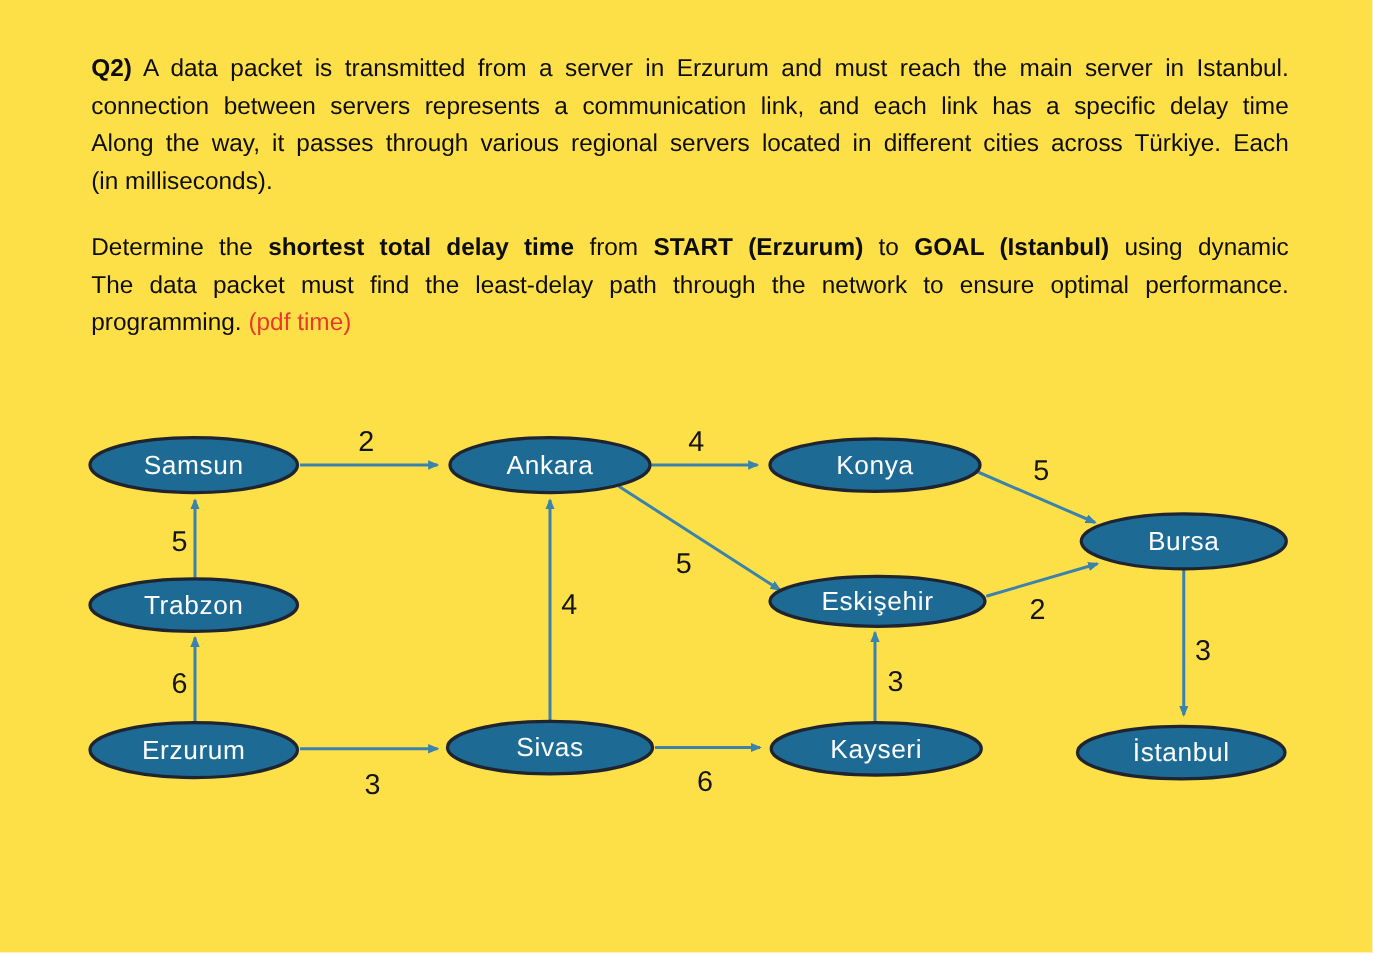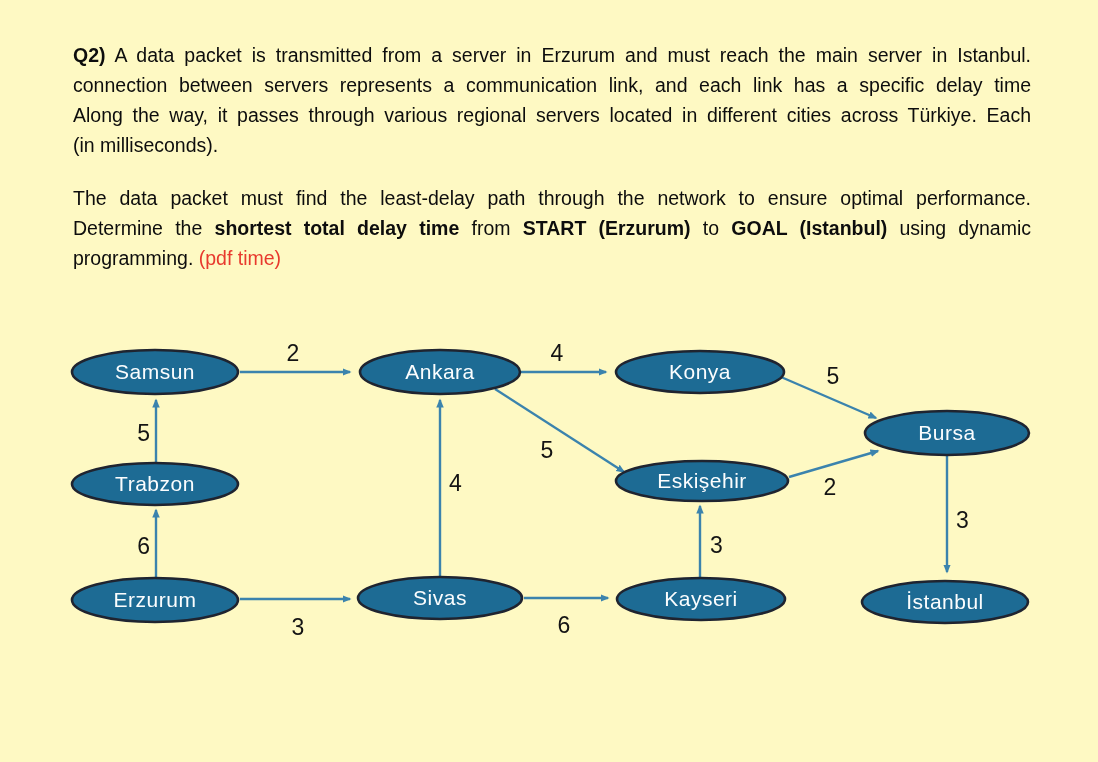--- a/index.html
+++ b/index.html
@@ -1,17 +1,17 @@
 <!DOCTYPE html>
 <html><head>
 <meta charset="utf-8">
 <style>
   html,body{margin:0;padding:0;background:#ffffff;}
   .page{
-    position:relative;width:1098px;height:762px;background:#fef9c3;
+    position:relative;width:1098px;height:762px;background:#fde047;
     font-family:"Liberation Sans",sans-serif;color:#000;overflow:hidden;
   }
   .question{
     position:absolute;left:73px;top:40px;width:958px;
     font-size:19.5px;line-height:30px;color:#0d0d0d;
   }
   .qline{white-space:normal;}
   .jline{text-align:justify;text-align-last:justify;}
   .b{font-weight:700;}
   .red{color:#e8392d;}
@@ -37,22 +37,22 @@
 <div class="page">
 
   <div class="question">
     <div>
       <div class="qline jline"><span class="b">Q2)</span><span> A data packet is transmitted from a server in Erzurum and must reach the main server in Istanbul.</span></div>
       <div class="qline jline">connection between servers represents a communication link, and each link has a specific delay time</div>
       <div class="qline jline">Along the way, it passes through various regional servers located in different cities across Türkiye. Each</div>
       <div class="qline">(in milliseconds).</div>
     </div>
     <div class="para2">
+      <div class="qline jline"><span>Determine the </span><span class="b">shortest total delay time</span><span> from </span><span class="b">START (Erzurum)</span><span> to </span><span class="b">GOAL (Istanbul)</span><span> using dynamic</span></div>
       <div class="qline jline">The data packet must find the least-delay path through the network to ensure optimal performance.</div>
-      <div class="qline jline"><span>Determine the </span><span class="b">shortest total delay time</span><span> from </span><span class="b">START (Erzurum)</span><span> to </span><span class="b">GOAL (Istanbul)</span><span> using dynamic</span></div>
       <div class="qline"><span>programming. </span><span class="red">(pdf time)</span></div>
     </div>
   </div>
 
   <svg class="diagram" width="1098" height="762" viewBox="0 0 1098 762">
     <defs>
       <marker id="arrow" markerWidth="10" markerHeight="9" refX="7.5" refY="3.75" orient="auto" markerUnits="userSpaceOnUse">
         <path d="M0,0 L9,3.75 L0,7.5 z" fill="#3b83ad"></path>
       </marker>
     </defs>

